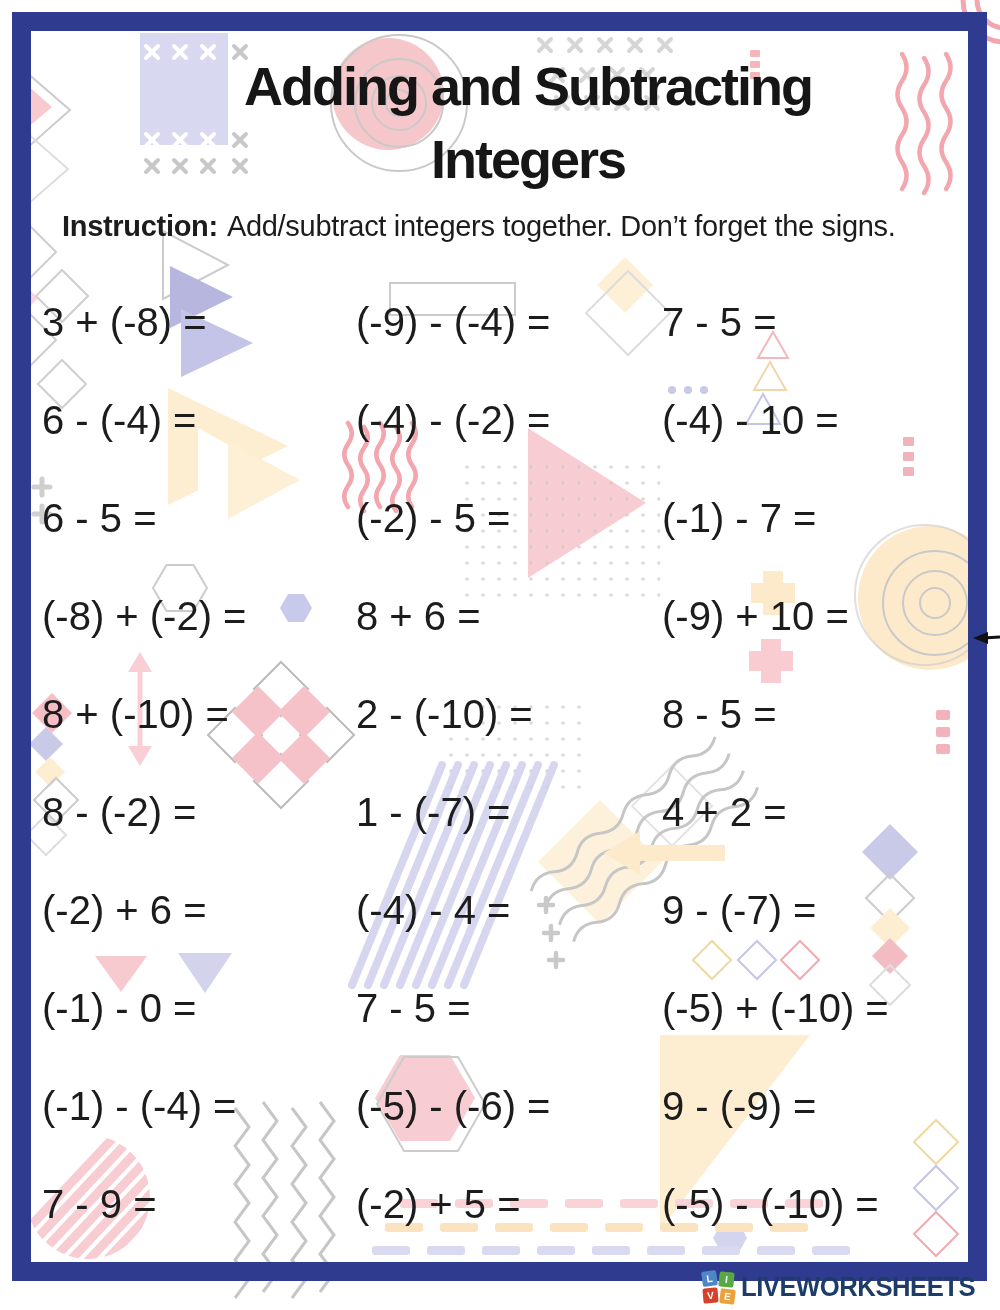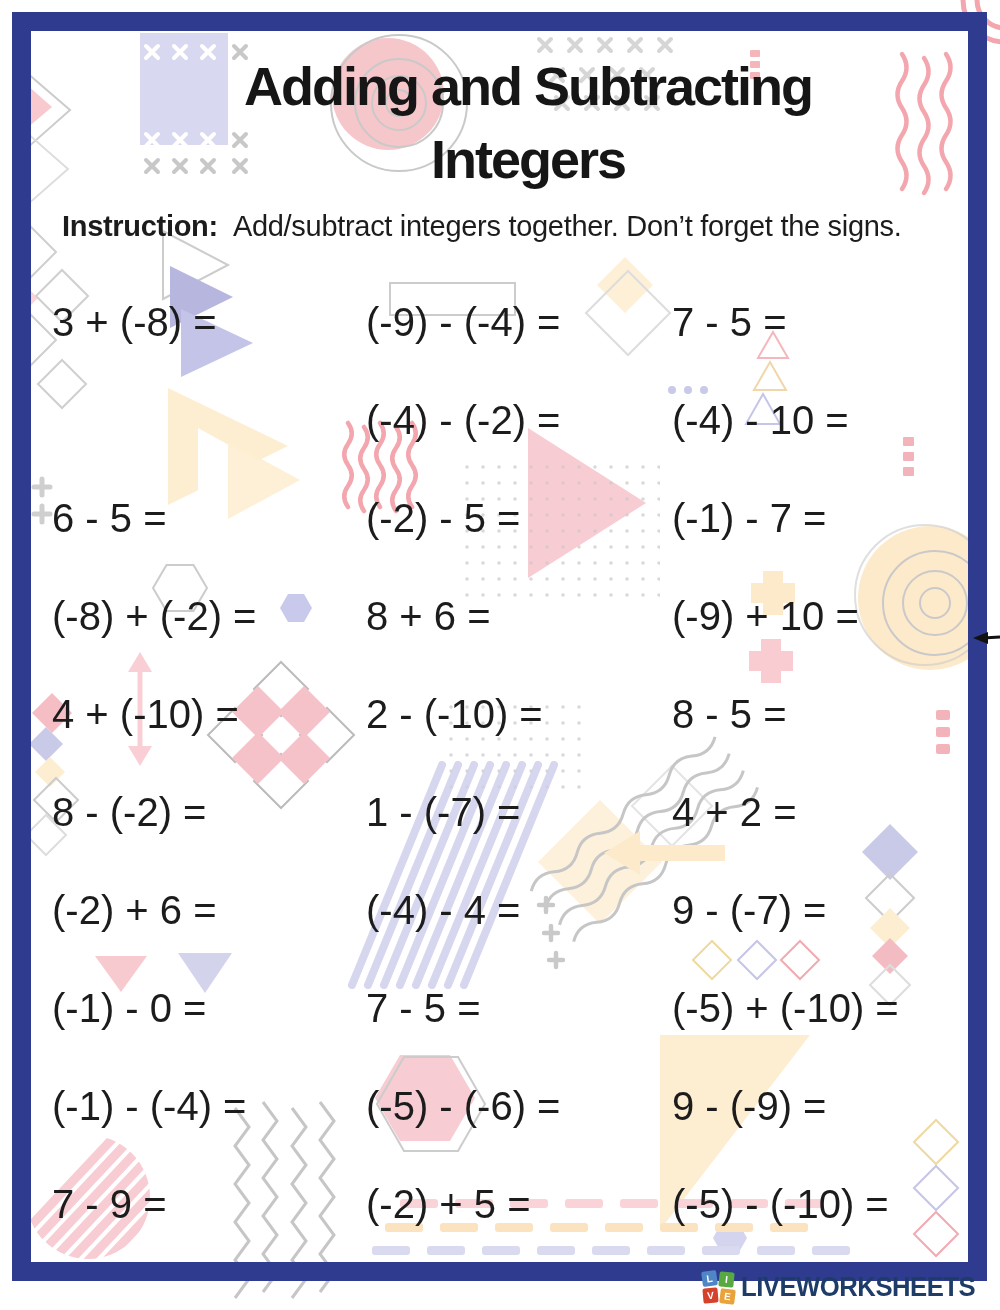--- a/index.html
+++ b/index.html
@@ -7,22 +7,22 @@
         font-family:"Liberation Sans", sans-serif;}
   svg.layer{position:absolute;left:0;top:0;pointer-events:none;}
   .z1{z-index:1}.z4{z-index:4}
   .frame{position:absolute;left:12px;top:12px;width:975px;height:1269px;
          border:19px solid #2e3b8e;box-sizing:border-box;z-index:3;pointer-events:none;}
   .title{position:absolute;left:0;top:50px;width:100%;text-align:center;z-index:2;
          font-family:Liberation Sans, sans-serif;font-weight:bold;font-size:54px;
          line-height:73px;color:#161616;letter-spacing:-2px;margin-left:28px;}
   .instruction{position:absolute;left:62px;top:210px;width:900px;z-index:2;
                font-size:29px;color:#1c1c1c;letter-spacing:-0.3px;white-space:nowrap;}
-  .instruction .label{font-weight:bold;margin-right:15px;}
-  .problems-grid{position:absolute;left:52px;top:274px;width:910px;z-index:2;
+  .instruction .label{font-weight:bold;margin-right:9px;}
+  .problems-grid{position:absolute;left:42px;top:274px;width:910px;z-index:2;
                  display:grid;grid-template-columns:314px 306px 290px;grid-auto-rows:98px;
                  align-items:center;font-size:40px;color:#1c1c1c;}
   .cell{white-space:nowrap;}
   .answer-zone{display:inline-block;width:64px;height:42px;vertical-align:middle;}
   .logo{position:absolute;right:12px;bottom:4px;display:flex;align-items:center;gap:4px;z-index:5;}
   .logo-icon{position:relative;width:36px;height:37px;}
   .lsq{position:absolute;width:15px;height:15px;color:#ffffff;font-size:10px;font-weight:bold;
        text-align:center;line-height:15px;border-radius:2px;}
   .lsq0{left:1px;top:2px;background:#4f86c6;transform:rotate(-8deg);}
   .lsq1{left:18px;top:3px;background:#58a942;transform:rotate(6deg);}
@@ -368,30 +368,30 @@
   </div>
 
   <div class="instruction">
     <span class="label">Instruction:</span><span>Add/subtract integers together. Don’t forget the signs.</span>
   </div>
 
   <div class="problems-grid">
     <div class="cell"><span>3 + (-8) =</span><span class="answer-zone"></span></div>
     <div class="cell"><span>(-9) - (-4) =</span><span class="answer-zone"></span></div>
     <div class="cell"><span>7 - 5 =</span><span class="answer-zone"></span></div>
-    <div class="cell"><span class="answer-zone"></span></div>
+    <div class="cell"><span>6 - (-4) =</span><span class="answer-zone"></span></div>
     <div class="cell"><span>(-4) - (-2) =</span><span class="answer-zone"></span></div>
     <div class="cell"><span>(-4) - 10 =</span><span class="answer-zone"></span></div>
     <div class="cell"><span>6 - 5 =</span><span class="answer-zone"></span></div>
     <div class="cell"><span>(-2) - 5 =</span><span class="answer-zone"></span></div>
     <div class="cell"><span>(-1) - 7 =</span><span class="answer-zone"></span></div>
     <div class="cell"><span>(-8) + (-2) =</span><span class="answer-zone"></span></div>
     <div class="cell"><span>8 + 6 =</span><span class="answer-zone"></span></div>
     <div class="cell"><span>(-9) + 10 =</span><span class="answer-zone"></span></div>
-    <div class="cell"><span>4 + (-10) =</span><span class="answer-zone"></span></div>
+    <div class="cell"><span>8 + (-10) =</span><span class="answer-zone"></span></div>
     <div class="cell"><span>2 - (-10) =</span><span class="answer-zone"></span></div>
     <div class="cell"><span>8 - 5 =</span><span class="answer-zone"></span></div>
     <div class="cell"><span>8 - (-2) =</span><span class="answer-zone"></span></div>
     <div class="cell"><span>1 - (-7) =</span><span class="answer-zone"></span></div>
     <div class="cell"><span>4 + 2 =</span><span class="answer-zone"></span></div>
     <div class="cell"><span>(-2) + 6 =</span><span class="answer-zone"></span></div>
     <div class="cell"><span>(-4) - 4 =</span><span class="answer-zone"></span></div>
     <div class="cell"><span>9 - (-7) =</span><span class="answer-zone"></span></div>
     <div class="cell"><span>(-1) - 0 =</span><span class="answer-zone"></span></div>
     <div class="cell"><span>7 - 5 =</span><span class="answer-zone"></span></div>

